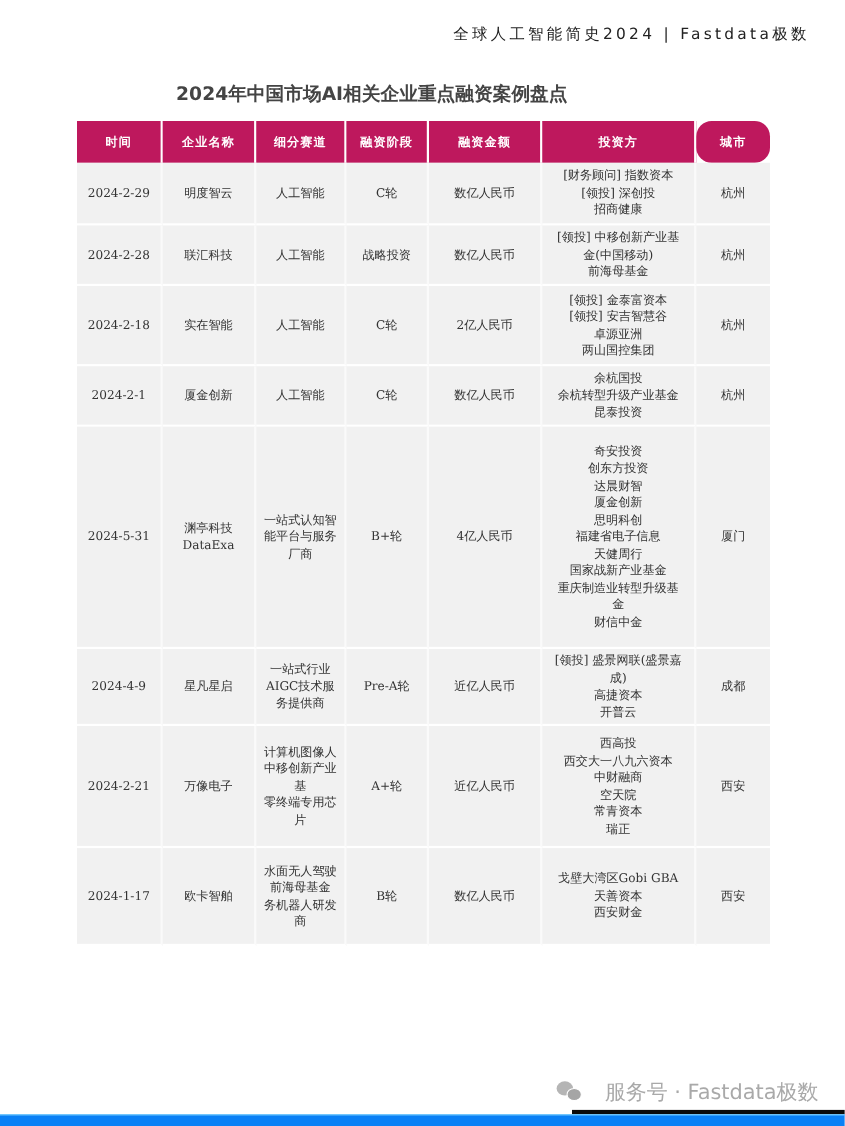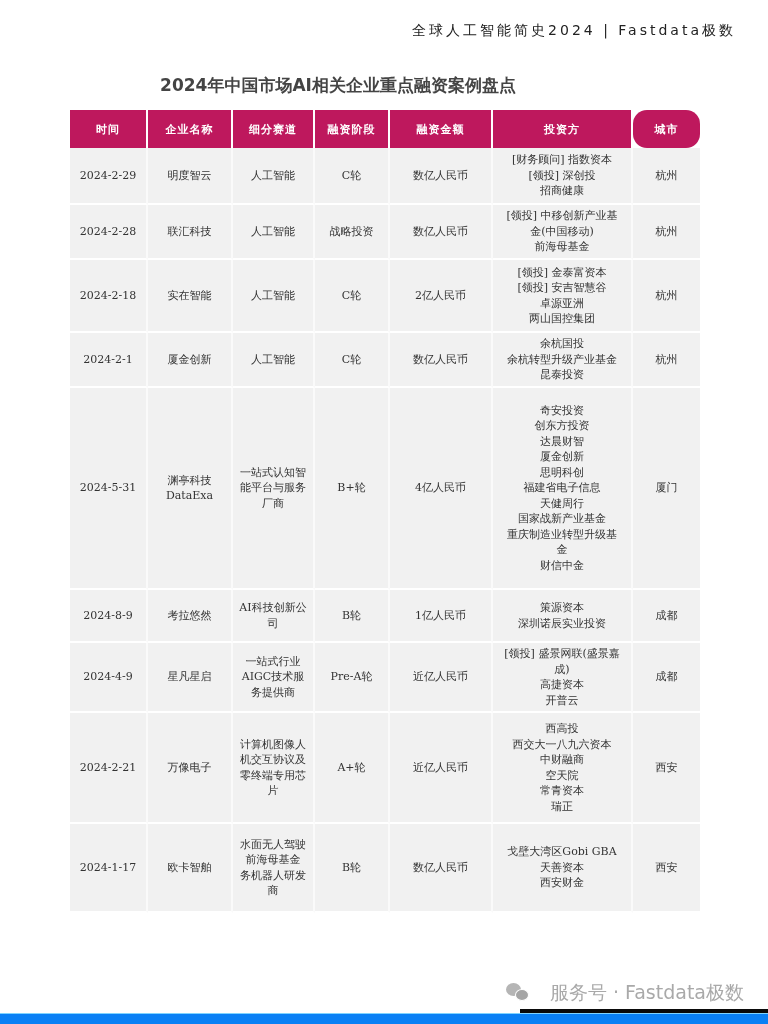--- a/index.html
+++ b/index.html
@@ -176,37 +176,20 @@
           <span class="line">思明科创</span>
           <span class="line">福建省电子信息</span>
           <span class="line">天健周行</span>
           <span class="line">国家战新产业基金</span>
           <span class="line">重庆制造业转型升级基</span>
           <span class="line">金</span>
           <span class="line">财信中金</span>
         </td>
         <td>厦门</td>
       </tr>
-      <tr style="height: 53px;">
-        <td>2024-8-9</td>
-        <td>
-          <span class="line">考拉悠然</span>
-        </td>
-        <td>
-          <span class="line">AI科技创新公</span>
-          <span class="line">司</span>
-        </td>
-        <td>B轮</td>
-        <td>1亿人民币</td>
-        <td>
-          <span class="line">策源资本</span>
-          <span class="line">深圳诺辰实业投资</span>
-        </td>
-        <td>成都</td>
-      </tr>
       <tr style="height: 70px;">
         <td>2024-4-9</td>
         <td>
           <span class="line">星凡星启</span>
         </td>
         <td>
           <span class="line">一站式行业</span>
           <span class="line">AIGC技术服</span>
           <span class="line">务提供商</span>
         </td>
@@ -220,21 +203,21 @@
         </td>
         <td>成都</td>
       </tr>
       <tr style="height: 111px;">
         <td>2024-2-21</td>
         <td>
           <span class="line">万像电子</span>
         </td>
         <td>
           <span class="line">计算机图像人</span>
-          <span class="line">机交互协议及</span>
+          <span class="line">中移创新产业基</span>
           <span class="line">零终端专用芯</span>
           <span class="line">片</span>
         </td>
         <td>A+轮</td>
         <td>近亿人民币</td>
         <td>
           <span class="line">西高投</span>
           <span class="line">西交大一八九六资本</span>
           <span class="line">中财融商</span>
           <span class="line">空天院</span>

